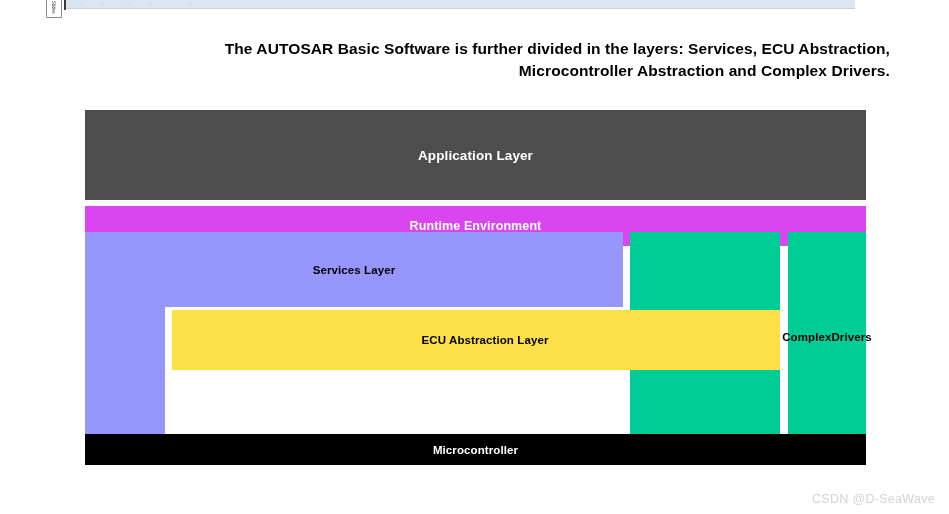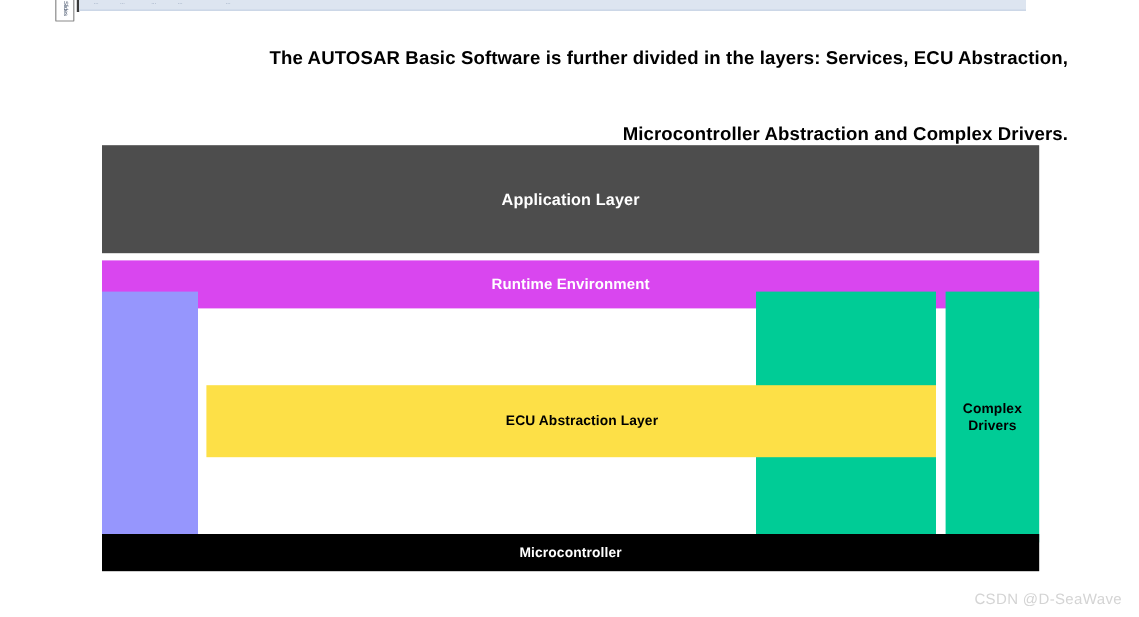--- a/index.html
+++ b/index.html
@@ -69,38 +69,37 @@
     position: absolute;
     left: 60px; top: 38px;
     width: 830px;
     text-align: right;
     color: #000000;
     font-weight: bold;
     font-size: 15.5px;
     line-height: 22px;
     letter-spacing: 0.1px;
   }
-  #slide-title .line2 { display: block; margin-top: 42px; }
+  #slide-title .line2 { display: block; }
 
   
   #diagram {
     position: absolute;
     left: 0; top: 0;
     width: 949px; height: 514px;
   }
   .block {
     position: absolute;
     box-sizing: border-box;
     display: flex;
     align-items: center;
     justify-content: center;
     text-align: center;
     font-weight: bold;
     letter-spacing: 0.1px;
-    margin-top: 11px;
   }
 
   #block-application-layer {
     left: 85px; top: 110px;
     width: 781px; height: 90px;
     background: #4d4d4d;
     color: #ffffff;
     font-size: 13.5px;
   }
   #block-runtime-environment {
@@ -147,21 +146,21 @@
     color: #000000;
     font-size: 11.5px;
   }
   #block-complex-drivers {
     left: 788px; top: 232px;
     width: 78px; height: 209px;
     background: #00cc96;
     color: #000000;
     font-size: 11.5px;
     line-height: 14px;
-    flex-direction: column;
+    flex-direction: row;
   }
   #block-microcontroller {
     left: 85px; top: 434px;
     width: 781px; height: 31px;
     background: #000000;
     color: #ffffff;
     font-size: 11.5px;
   }
 
   
@@ -206,20 +205,23 @@
   </div>
 
   <div class="block" id="block-runtime-environment">
     <span>Runtime Environment</span>
   </div>
 
   <div class="block" id="block-bsw-green-column"></div>
 
   <div class="block" id="block-services-column"></div>
 
+  <div class="block" id="block-services-layer">
+    <span>Services Layer</span>
+  </div>
 
   <div class="block" id="block-ecu-abstraction-layer">
     <span>ECU Abstraction Layer</span>
   </div>
 
 
   <div class="block" id="block-complex-drivers">
     <span>Complex</span>
     <span>Drivers</span>
   </div>

